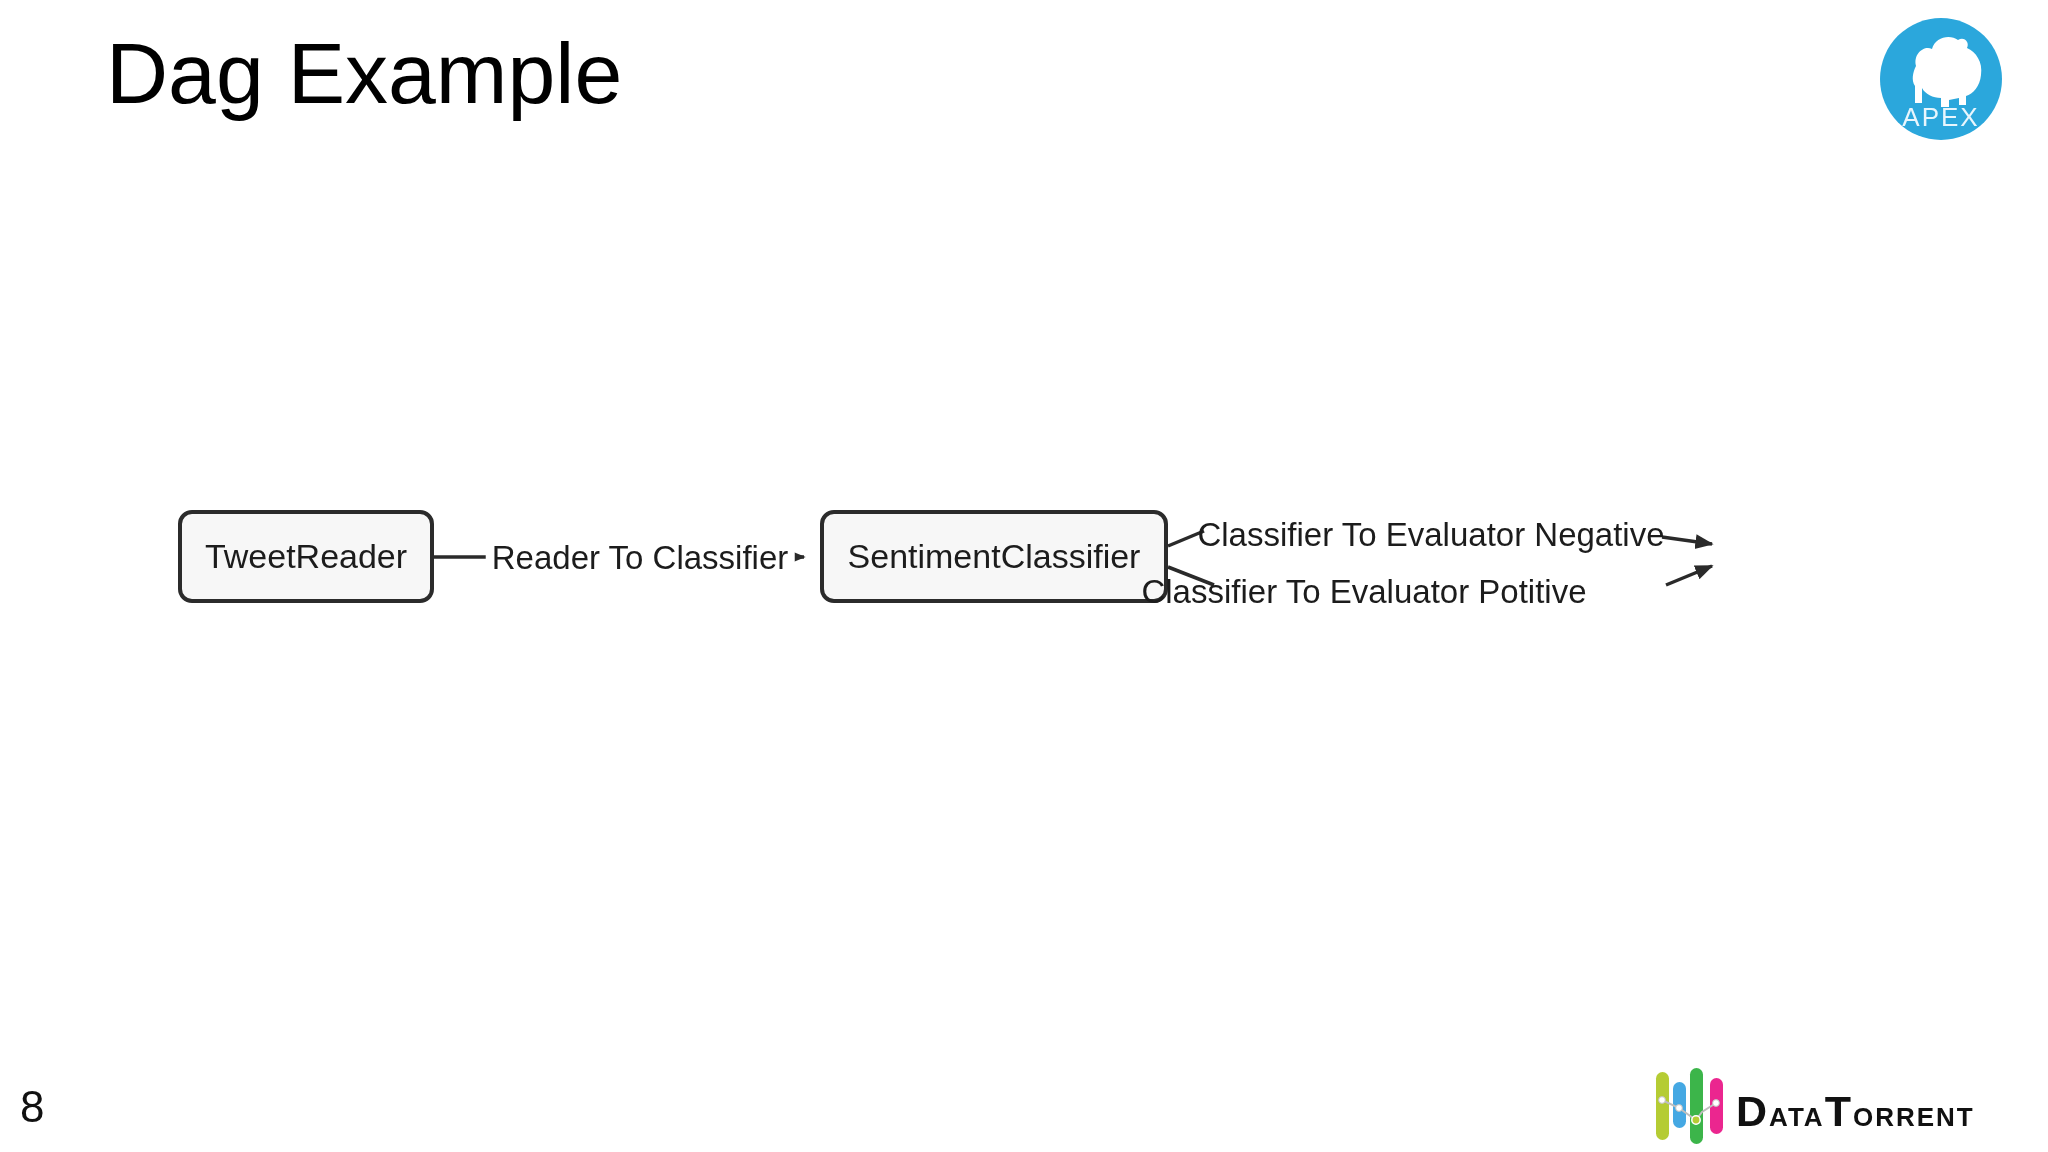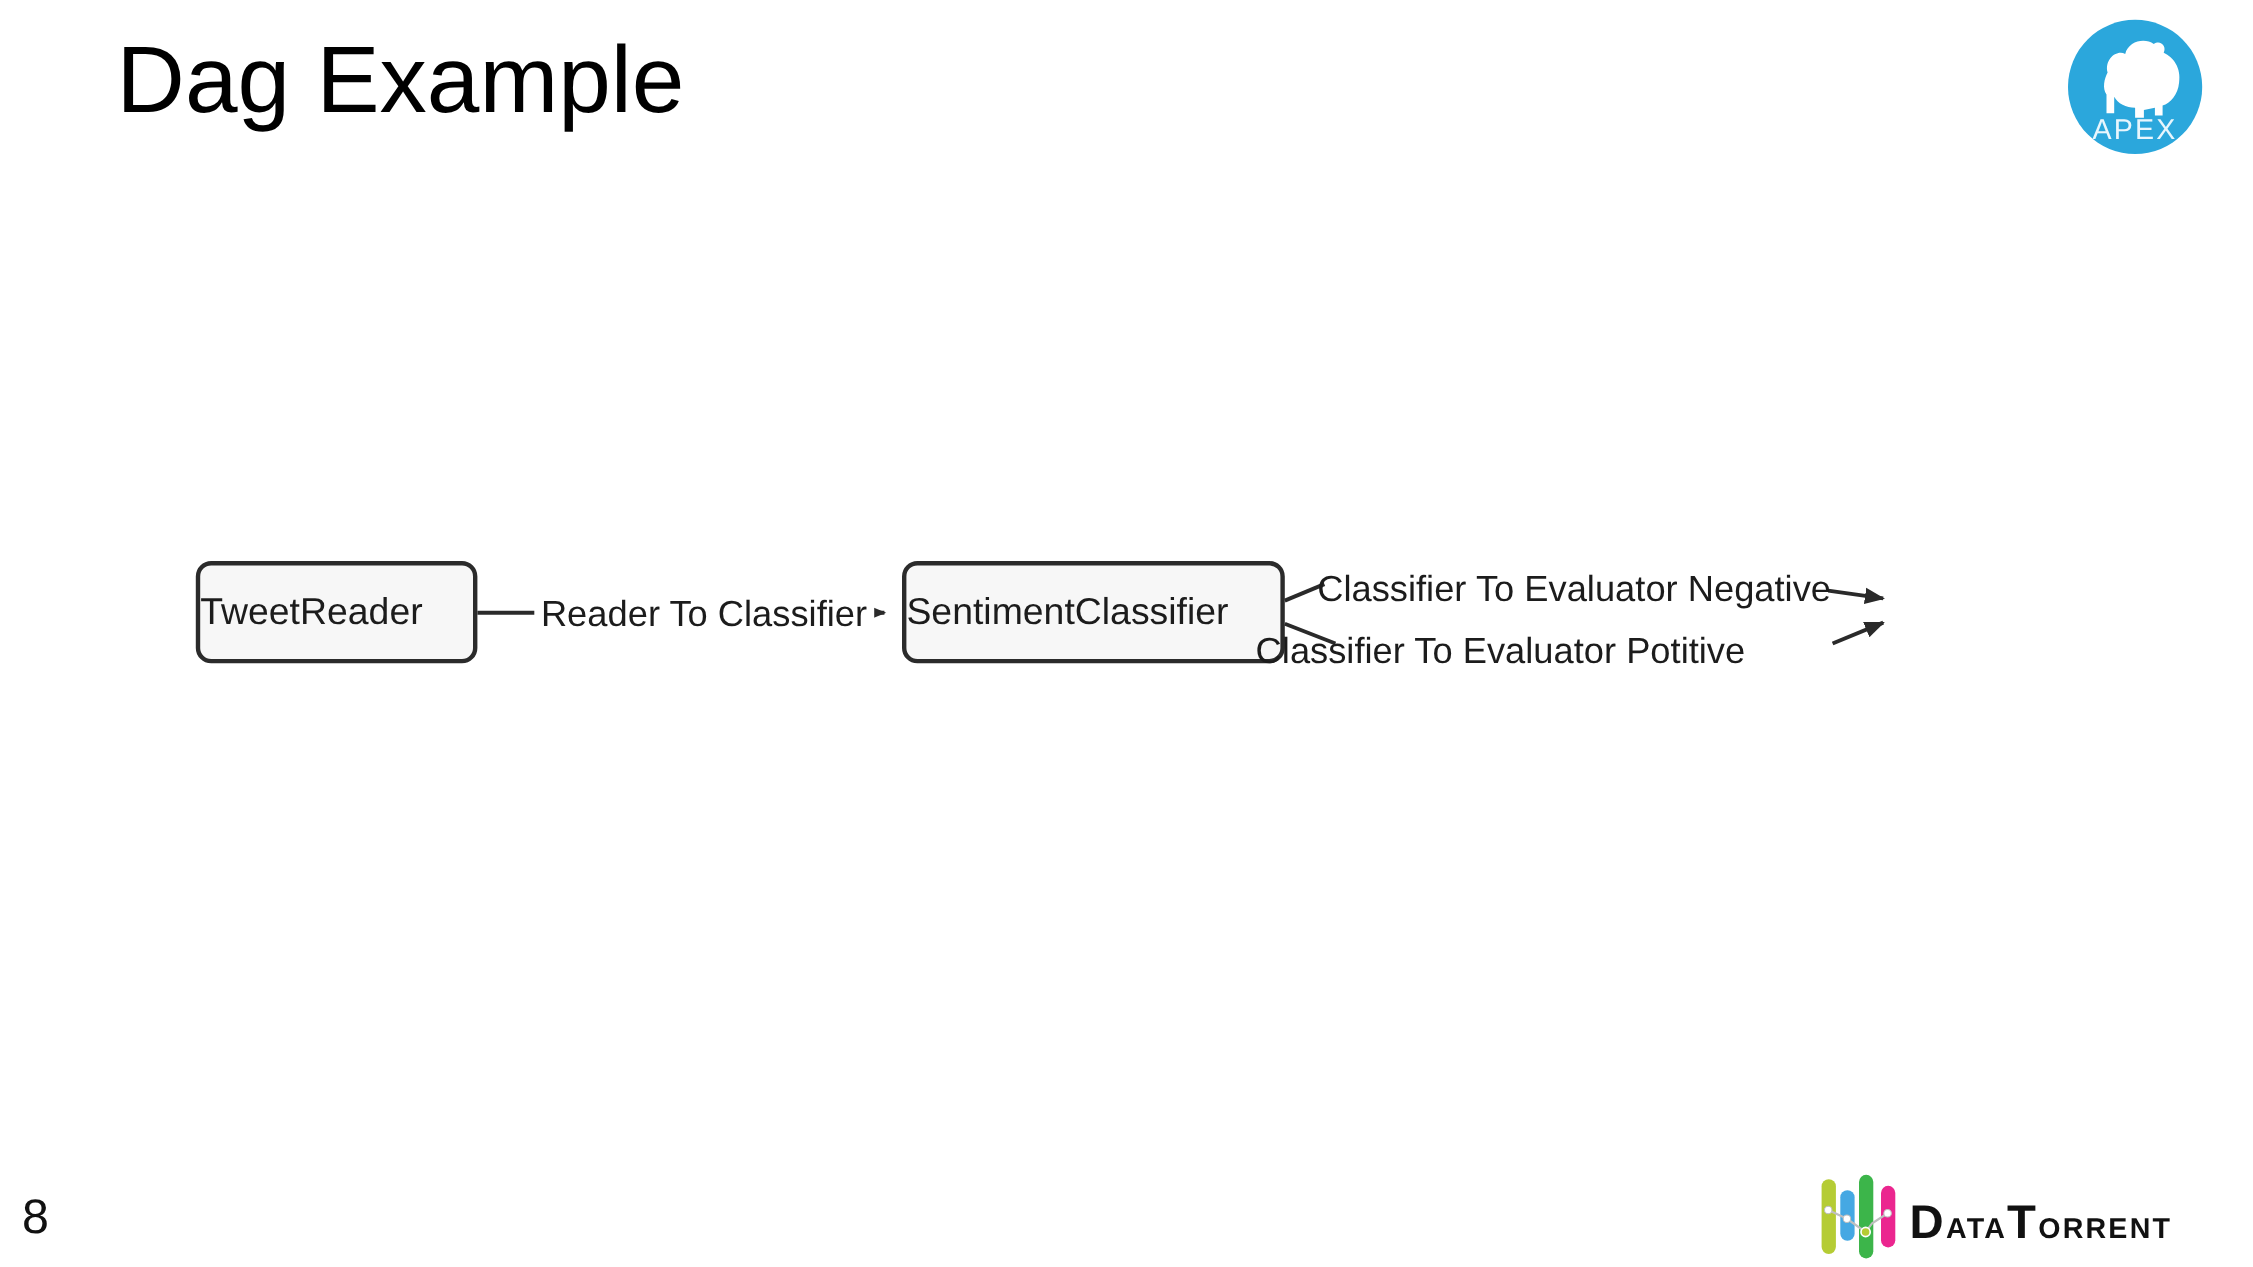--- a/index.html
+++ b/index.html
@@ -50,21 +50,21 @@
     pointer-events: none;
   }
   .node {
     position: absolute;
     box-sizing: border-box;
     border: 4px solid #2b2b2b;
     border-radius: 14px;
     background: #f7f7f7;
     display: flex;
     align-items: center;
-    justify-content: flex-start;
+    justify-content: center;
     font-size: 34px;
     color: #1c1c1c;
     white-space: nowrap;
   }
   .node-tweetreader { left: 178px; top: 510px; width: 256px; height: 93px; }
   .node-sentimentclassifier { left: 820px; top: 510px; width: 348px; height: 93px; }
   .node-evaluator { left: 1730px; top: 510px; width: 193px; height: 93px; }
   .edge-label {
     position: absolute;
     transform: translate(-50%, -50%);

